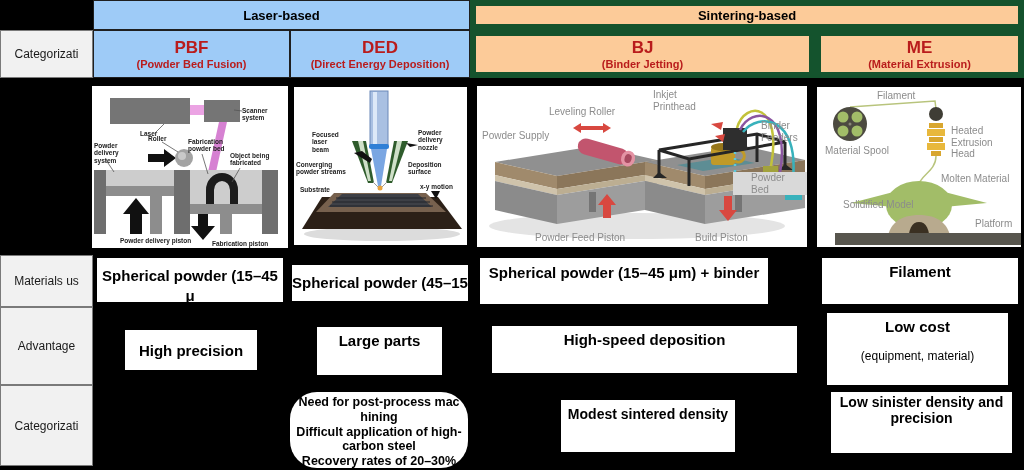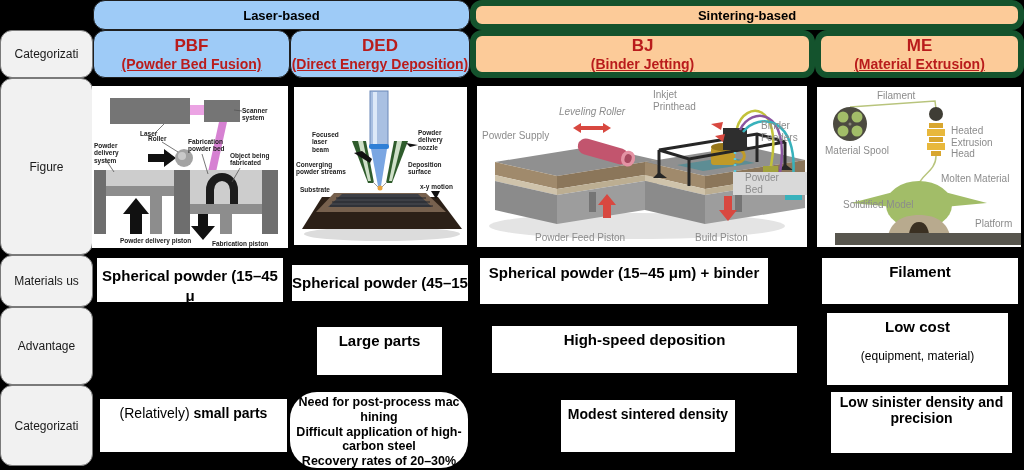--- a/index.html
+++ b/index.html
@@ -1,40 +1,40 @@
 <!DOCTYPE html>
 <html><head>
 <meta charset="utf-8">
 <style>
   html,body{margin:0;padding:0;background:#000;}
   .stage{position:relative;width:1024px;height:470px;background:#000;overflow:hidden;
          font-family:"Liberation Sans",sans-serif;}
-  .cell{position:absolute;box-sizing:border-box;display:flex;align-items:center;justify-content:center;text-align:left;border-radius:12px;}
+  .cell{position:absolute;box-sizing:border-box;display:flex;align-items:center;justify-content:center;text-align:left;}
   .graycell{background:#f1f1f1;border:1px solid #7a7a7a;color:#1a1a1a;font-size:12px;}
   .bluecell{background:#9ecbf7;border:1px solid #1f1f1f;}
   .orangecell{background:#fccb99;border:6px solid #14532d;}
   .grouphdr{font-weight:bold;font-size:13px;color:#000;}
   .cathdr{flex-direction:column;line-height:1.25;color:#b91c1c;}
   .cathdr .abbr{font-weight:bold;font-size:17px;}
-  .cathdr .full{font-weight:bold;font-size:14px;text-decoration:underline;}
+  .cathdr .full{font-weight:bold;font-size:11px;}
   .whitebox{position:absolute;background:#fff;box-sizing:border-box;color:#000;text-align:center;}
   .pre{white-space:pre-line;}
   .mat{font-weight:bold;font-size:15px;padding-top:8px;line-height:1.3;}
   .adv{font-weight:bold;font-size:15px;}
   .advc{display:flex;align-items:center;justify-content:center;}
   .toppad{padding-top:5px;}
   .dis{font-size:14px;padding-top:6px;}
   .disbold{font-weight:bold;}
   .ded-dis{font-weight:bold;font-size:12.5px;line-height:1.18;padding-top:3px;border-radius:27px;}
   .figbox{position:absolute;background:#fff;overflow:hidden;}
   .figbox svg{position:absolute;left:0;top:0;}
   .flabel{position:absolute;line-height:1.15;white-space:pre-line;}
   .flabel.sm{font-size:6.5px;color:#222;font-weight:bold;}
   .flabel.gray{font-size:10px;color:#8c8c8c;}
-  .pb-badge{background:#d9d9d9;padding:0 12px;color:#7c7c7c;}
+  .pb-badge{background:#d9d9d9;padding:0 18px;color:#7c7c7c;}
 </style>
 </head>
 <body>
 
 <div class="stage">
 
   <div class="cell bluecell grouphdr" style="left:93px;top:0;width:377px;height:30px;">Laser-based</div>
   <div class="cell orangecell grouphdr" style="left:470px;top:0;width:554px;height:30px;">Sintering-based</div>
 
   <div class="cell graycell" style="left:0;top:30px;width:93px;height:48px;">Categorizati</div>
@@ -48,21 +48,20 @@
   </div>
   <div class="cell orangecell cathdr" style="left:470px;top:30px;width:345px;height:48px;">
     <span class="abbr">BJ</span>
     <span class="full">(Binder Jetting)</span>
   </div>
   <div class="cell orangecell cathdr" style="left:815px;top:30px;width:209px;height:48px;">
     <span class="abbr">ME</span>
     <span class="full">(Material Extrusion)</span>
   </div>
 
-  <div class="cell graycell" style="left:0;top:78px;width:93px;height:177px;">Figure</div>
 
   <div class="figbox" style="left:92px;top:86px;width:196px;height:162px;">
     <svg width="196" height="162" viewBox="0 0 196 162">
       <rect width="196" height="162" fill="#ffffff"></rect>
       <rect x="18" y="12" width="80" height="26" fill="#757575"></rect>
       <rect x="112" y="14" width="36" height="22" fill="#757575"></rect>
       <rect x="98" y="19" width="14" height="10" fill="#eba3e3"></rect>
       <polygon points="127,36 135,36 124,86 116,86" fill="#d173cd" opacity="0.9"></polygon>
       <polygon points="56,68 72,68 72,63 84,72 72,81 72,76 56,76" fill="#111111"></polygon>
       <circle cx="92" cy="72" r="9" fill="#a3a3a3"></circle>
@@ -192,21 +191,21 @@
       <line x1="258" y1="66" x2="258" y2="106" stroke="#5cc8d8" stroke-width="2.5" stroke-dasharray="2 4"></line>
 
       <rect x="286" y="80" width="15" height="15" fill="#a2a23c"></rect>
       <rect x="297" y="87" width="13" height="15" fill="#8a55a0"></rect>
       <rect x="308" y="93" width="17" height="21" fill="#38b2bc"></rect>
       <path d="M260,42 C268,14 306,16 294,80" stroke="#c2c23a" stroke-width="2.5" fill="none"></path>
       <path d="M263,44 C274,20 314,22 303,87" stroke="#8a55a0" stroke-width="2.5" fill="none"></path>
       <path d="M266,46 C282,26 322,30 316,93" stroke="#38b2bc" stroke-width="2.5" fill="none"></path>
     </svg>
     <div class="flabel gray" style="left:5px;top:44px;">Powder Supply</div>
-    <div class="flabel gray" style="left:82px;top:20px;font-style:italic;">Leveling Roller</div>
+    <div class="flabel gray" style="left:72px;top:20px;">Leveling Roller</div>
     <div class="flabel gray" style="left:176px;top:3px;text-align:left;">Inkjet
 Printhead</div>
     <div class="flabel gray" style="left:284px;top:34px;">Binder
 Feeders</div>
     <div class="flabel gray pb-badge" style="left:256px;top:86px;">Powder Bed</div>
     <div class="flabel gray" style="left:58px;top:146px;">Powder Feed Piston</div>
     <div class="flabel gray" style="left:218px;top:146px;">Build Piston</div>
   </div>
 
   <div class="figbox" style="left:817px;top:87px;width:204px;height:160px;">
@@ -244,31 +243,29 @@
   </div>
 
   <div class="cell graycell" style="left:0;top:255px;width:93px;height:52px;">Materials us</div>
   <div class="whitebox mat pre" style="left:97px;top:258px;width:186px;height:44px;">Spherical powder (15–45 μ
 m)</div>
   <div class="whitebox mat" style="left:292px;top:265px;width:176px;height:36px;white-space:nowrap;overflow:hidden;">Spherical powder (45–150</div>
   <div class="whitebox mat" style="left:480px;top:258px;width:288px;height:46px;padding-top:5px;">Spherical powder (15–45 μm) + binder</div>
   <div class="whitebox mat" style="left:822px;top:258px;width:196px;height:46px;padding-top:4px;">Filament</div>
 
   <div class="cell graycell" style="left:0;top:307px;width:93px;height:78px;">Advantage</div>
+  <div class="whitebox adv advc" style="left:125px;top:330px;width:132px;height:40px;">High precision</div>
   <div class="whitebox adv toppad" style="left:317px;top:327px;width:125px;height:48px;">Large parts</div>
   <div class="whitebox adv toppad" style="left:492px;top:326px;width:305px;height:47px;">High-speed deposition</div>
   <div class="whitebox" style="left:827px;top:313px;width:181px;height:72px;">
     <div class="adv" style="padding-top:5px;">Low cost</div>
     <div style="font-size:12px;margin-top:14px;">(equipment, material)</div>
   </div>
 
   <div class="cell graycell" style="left:0;top:385px;width:93px;height:81px;">Categorizati</div>
-  <div class="whitebox dis" style="left:100px;top:399px;width:187px;height:53px;">
-    <span>(Relatively) </span><span class="disbold">small parts</span>
-  </div>
   <div class="whitebox ded-dis pre" style="left:290px;top:392px;width:178px;height:76px;">Need for post-process mac
 hining
 Difficult application of high-
 carbon steel
 Recovery rates of 20–30%</div>
   <div class="whitebox dis disbold pre" style="left:831px;top:392px;width:181px;height:61px;padding-top:2px;">Low sinister density and
 precision</div>
   <div class="whitebox dis disbold" style="left:561px;top:400px;width:174px;height:52px;">Modest sintered density</div>
 
 </div>

